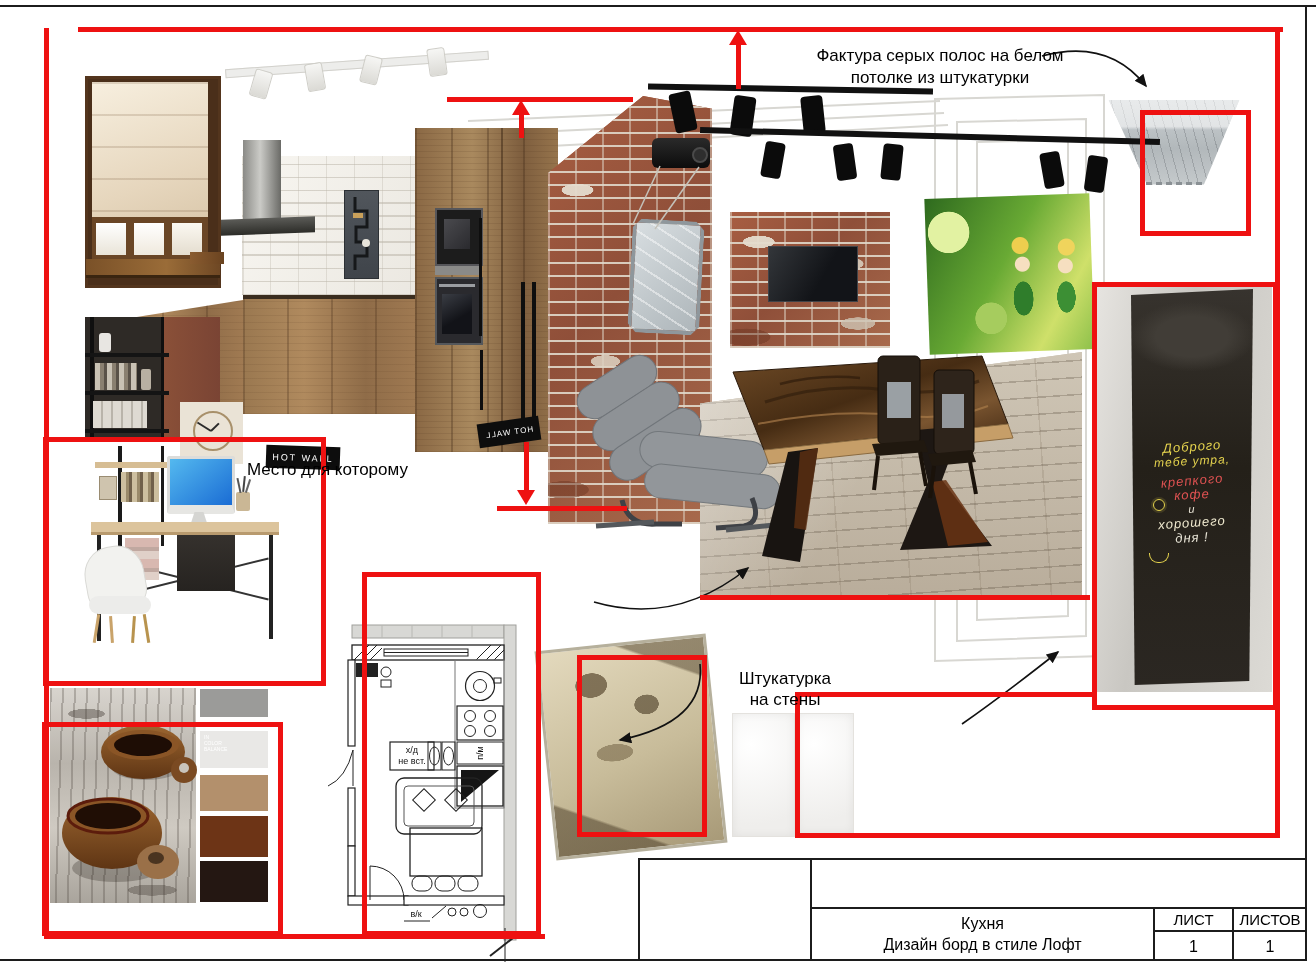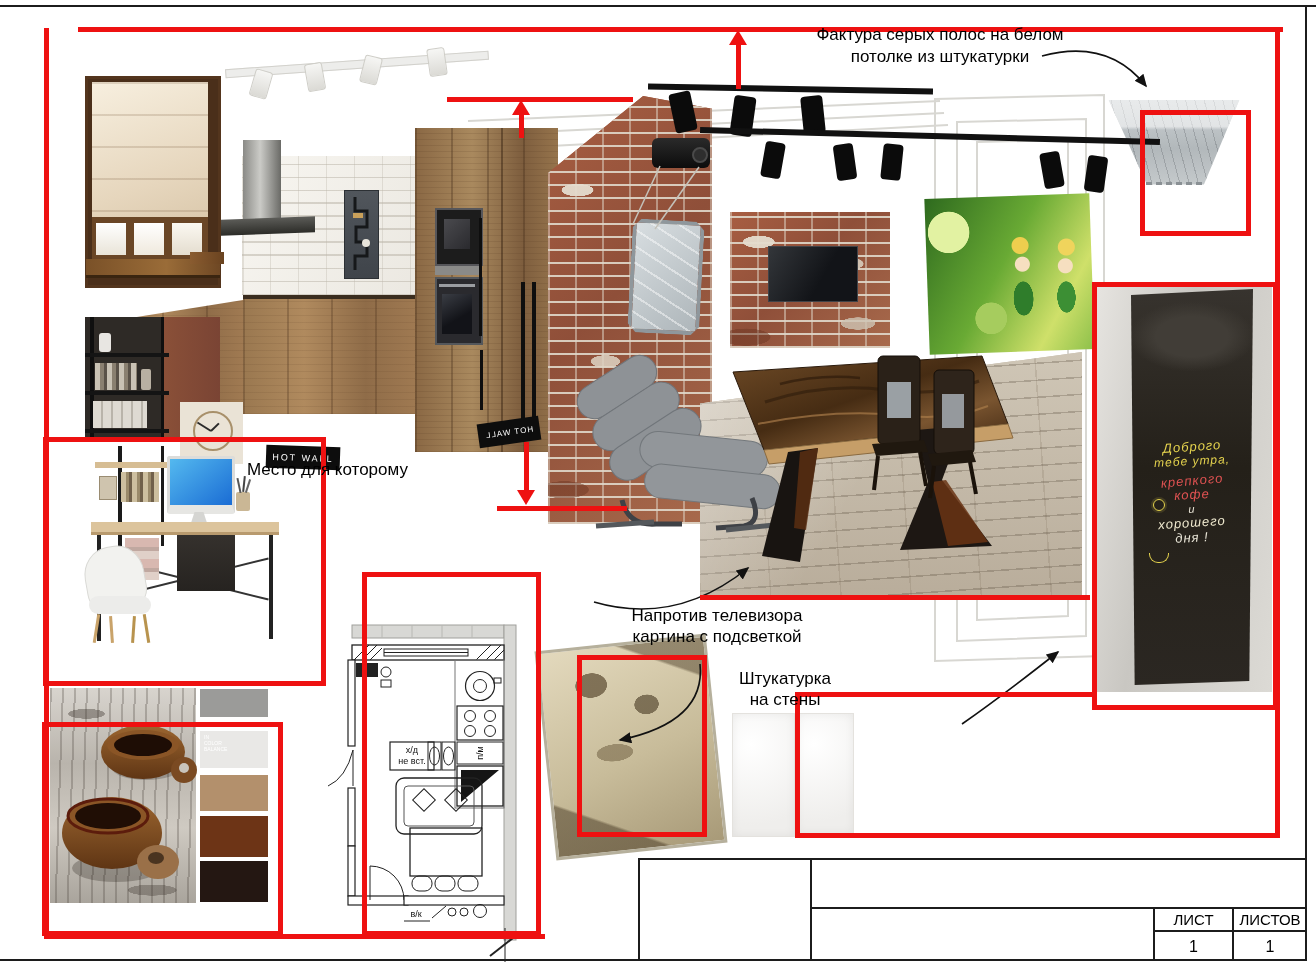--- a/index.html
+++ b/index.html
@@ -421,34 +421,34 @@
   <div class="red" style="left:497px;top:506px;width:130px;height:5px;"></div>
   <div class="red" style="left:700px;top:595px;width:390px;height:5px;"></div>
 
   <div class="arr-up" style="left:729px;top:30px;"></div>
   <div class="red" style="left:736px;top:43px;width:5px;height:46px;"></div>
   <div class="arr-up" style="left:512px;top:100px;"></div>
   <div class="red" style="left:519px;top:113px;width:5px;height:25px;"></div>
   <div class="red" style="left:524px;top:442px;width:5px;height:49px;"></div>
   <div class="arr-dn" style="left:517px;top:490px;"></div>
 
-  <div class="ann" style="left:760px;top:24px;width:360px;line-height:22px;">Фактура серых полос на белом
+  <div class="ann" style="left:760px;top:45px;width:360px;line-height:22px;">Фактура серых полос на белом
 потолке из штукатурки</div>
   <div class="ann" style="left:247px;top:459px;white-space:nowrap;text-align:left;">Место для которому</div>
-  <div class="ann" style="left:592px;top:605px;width:250px;">Напротив телевизора
-картина с подсветкой</div>
   <div class="ann" style="left:710px;top:668px;width:150px;">Штукатурка
 на стены</div>
 
   <div class="tbl" style="left:638px;top:858px;width:669px;height:2px;"></div>
   <div class="tbl" style="left:638px;top:858px;width:2px;height:103px;"></div>
   <div class="tbl" style="left:810px;top:858px;width:2px;height:103px;"></div>
   <div class="tbl" style="left:810px;top:907px;width:497px;height:2px;"></div>
   <div class="tbl" style="left:1153px;top:907px;width:2px;height:54px;"></div>
   <div class="tbl" style="left:1232px;top:907px;width:2px;height:54px;"></div>
   <div class="tbl" style="left:1153px;top:930px;width:154px;height:2px;"></div>
 
+  <div class="tbc" style="left:812px;top:909px;width:341px;height:50px;">Кухня
+Дизайн борд в стиле Лофт</div>
   <div class="tbc" style="left:1155px;top:908px;width:77px;height:22px;font-size:15px;">ЛИСТ</div>
   <div class="tbc" style="left:1234px;top:908px;width:72px;height:22px;font-size:15px;">ЛИСТОВ</div>
   <div class="tbc" style="left:1155px;top:932px;width:77px;height:28px;">1</div>
   <div class="tbc" style="left:1234px;top:932px;width:72px;height:28px;">1</div>
 
 </div>
 
 </body></html>

